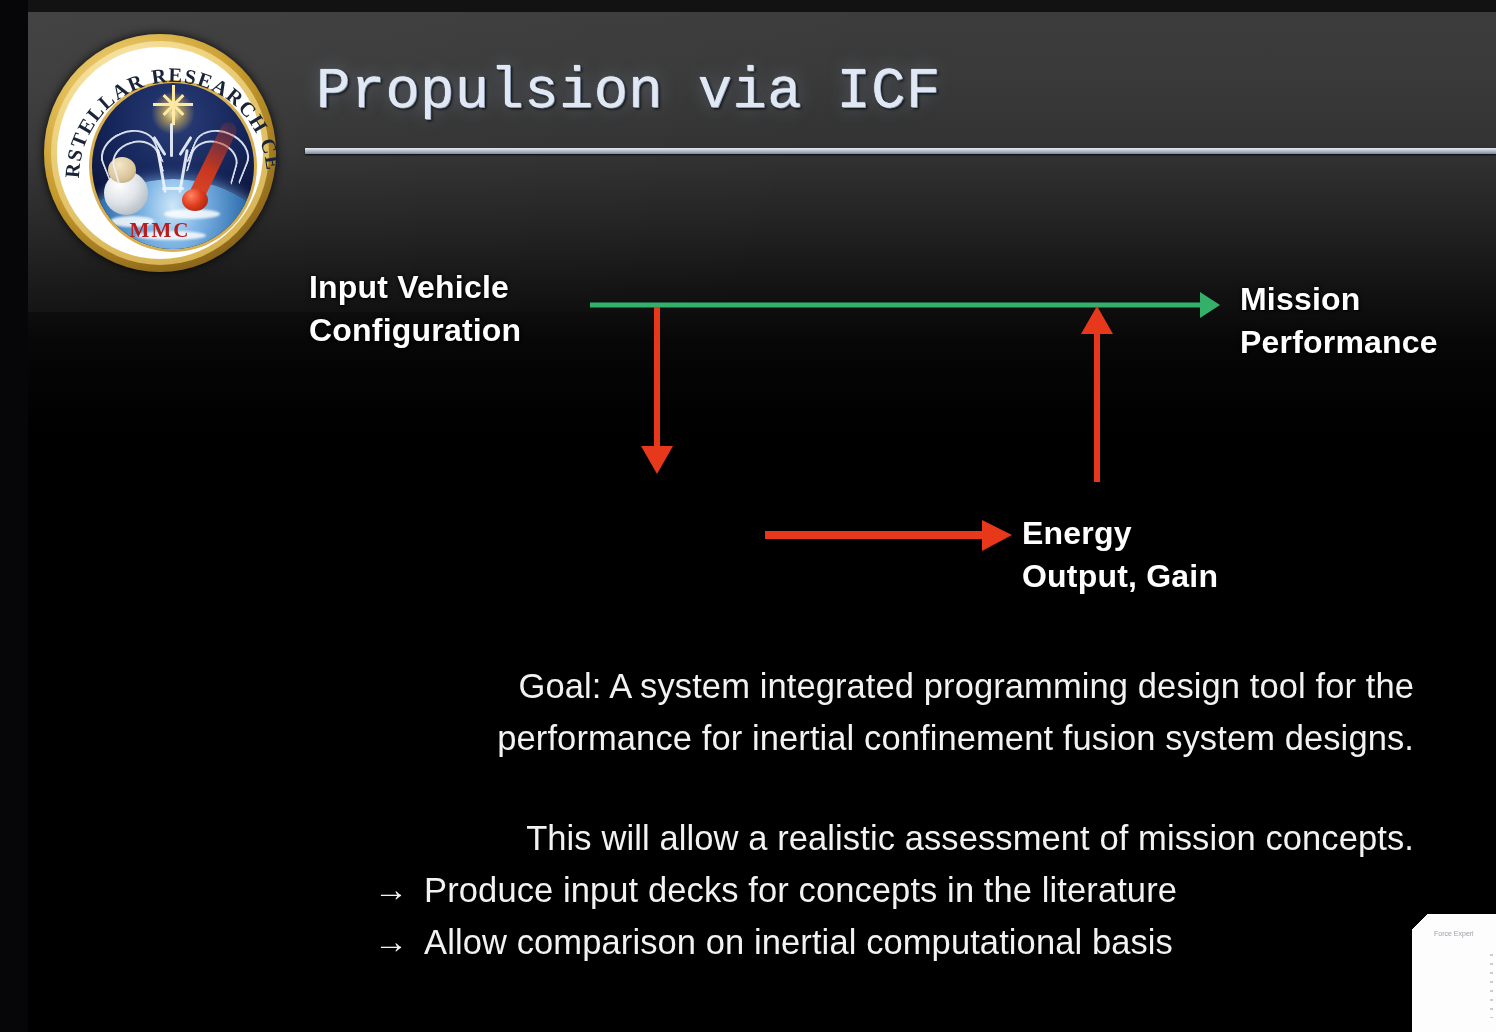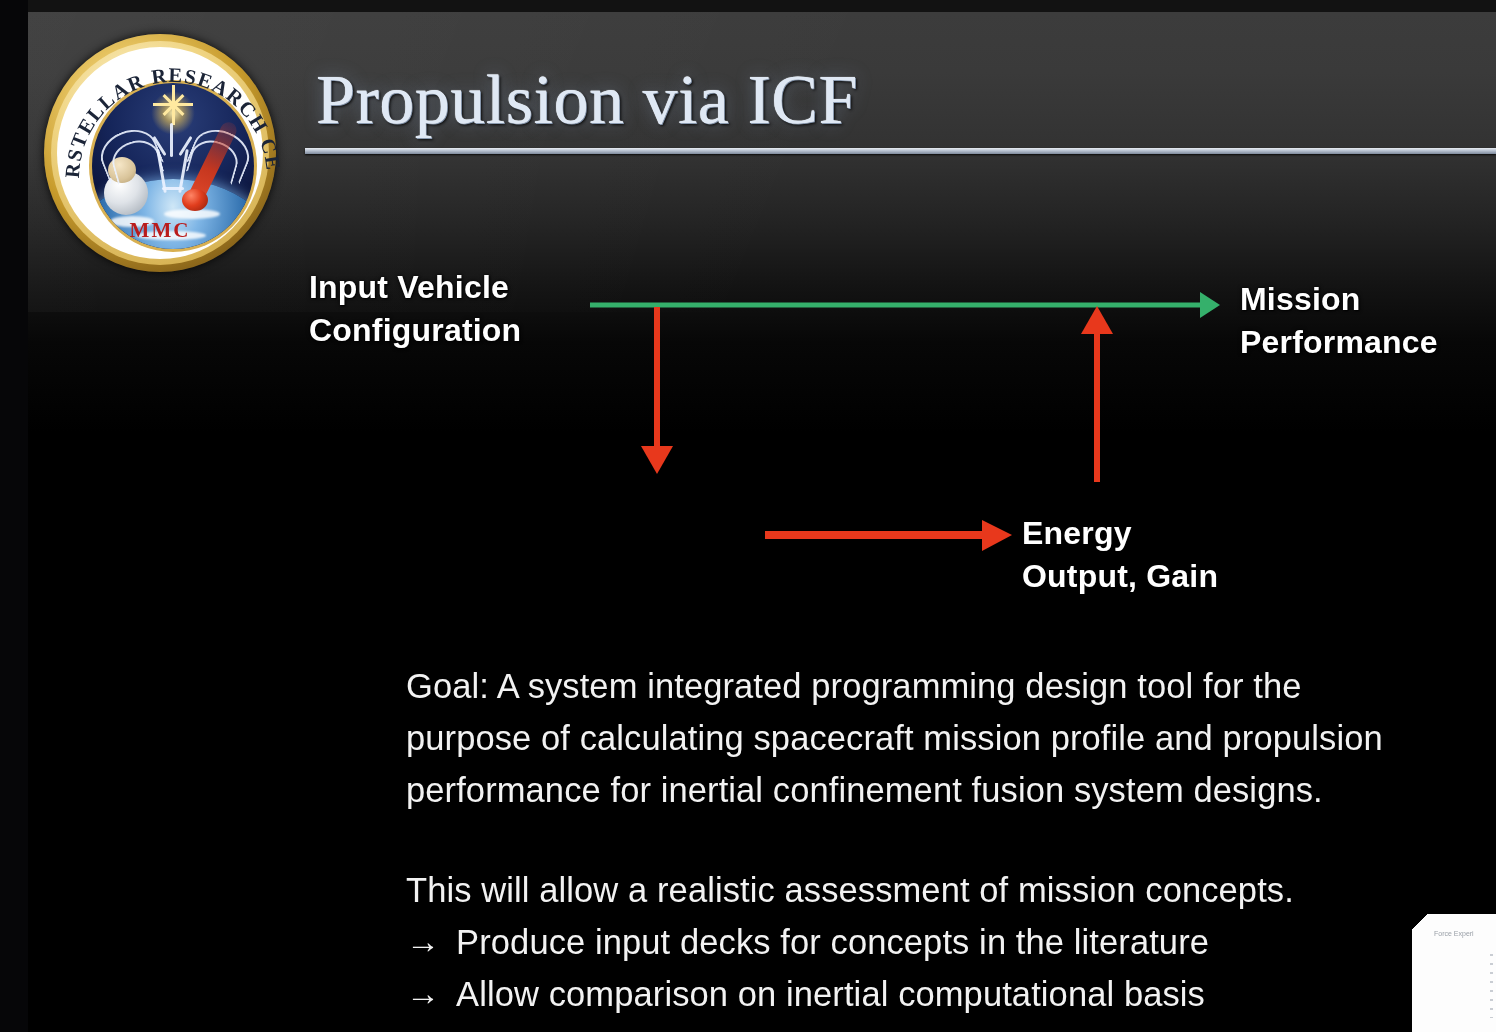--- a/index.html
+++ b/index.html
@@ -209,30 +209,30 @@
     font-weight: bold;
     font-size: 21px;
     letter-spacing: 2px;
   }
 
   
   .title {
     position: absolute;
     left: 288px;
     top: 48px;
-    font-size: 70px;
+    font-size: 57px;
     font-weight: normal;
     letter-spacing: 0.5px;
     color: #dfe8f4;
     text-shadow:
       0 0 1px #ffffff,
       1px 1px 0 #7d8ea6,
       2px 2px 3px rgba(0,0,0,0.85),
       0 0 18px rgba(160,190,230,0.35);
-    font-family: Liberation Serif, serif;
+    font-family: Liberation Mono, monospace;
   }
   .title-rule {
     position: absolute;
     left: 277px;
     top: 136px;
     width: 1191px;
     height: 6px;
     background: linear-gradient(to bottom, #e8ecf2 0%, #b9c3d1 45%, #7e8a9c 100%);
     box-shadow: 0 1px 2px rgba(0,0,0,0.8);
   }
@@ -259,28 +259,29 @@
     left: 0; top: 0;
     width: 1468px;
     height: 1020px;
     overflow: visible;
     pointer-events: none;
   }
 
   
   .body-block {
     position: absolute;
-    left: 378px;
+    left: 346px;
     top: 648px;
     width: 1040px;
     color: #f2f2f2;
     font-size: 34.5px;
     line-height: 1.51;
     letter-spacing: 0.1px;
     text-shadow: 0 0 3px rgba(0,0,0,0.9), 1px 1px 2px rgba(0,0,0,0.85);
+    text-align: right;
   }
   .body-para { margin: 0 0 48px 0; }
   .body-line { margin: 0; }
   .bullet-line {
     margin: 0;
     display: flex;
     gap: 16px;
   }
   .bullet-arrow {
     font-size: 34px;
@@ -416,21 +417,20 @@
     <div class="dlabel label-input-vehicle">Input Vehicle
 Configuration</div>
     <div class="dlabel label-mission-perf">Mission
 Performance</div>
     <div class="dlabel label-energy-out">Energy
 Output, Gain</div>
 
     <div class="body-block">
       <div class="body-para">
         <p class="body-line">Goal: A system integrated programming design tool for the</p>
-        <p class="body-line">purpose of calculating spacecraft mission profile and propulsion</p>
         <p class="body-line">performance for inertial confinement fusion system designs.</p>
       </div>
       <div>
         <p class="body-line">This will allow a realistic assessment of mission concepts.</p>
         <div class="bullet-line">
           <span class="bullet-arrow">→</span>
           <span>Produce input decks for concepts in the literature</span>
         </div>
         <div class="bullet-line">
           <span class="bullet-arrow">→</span>

